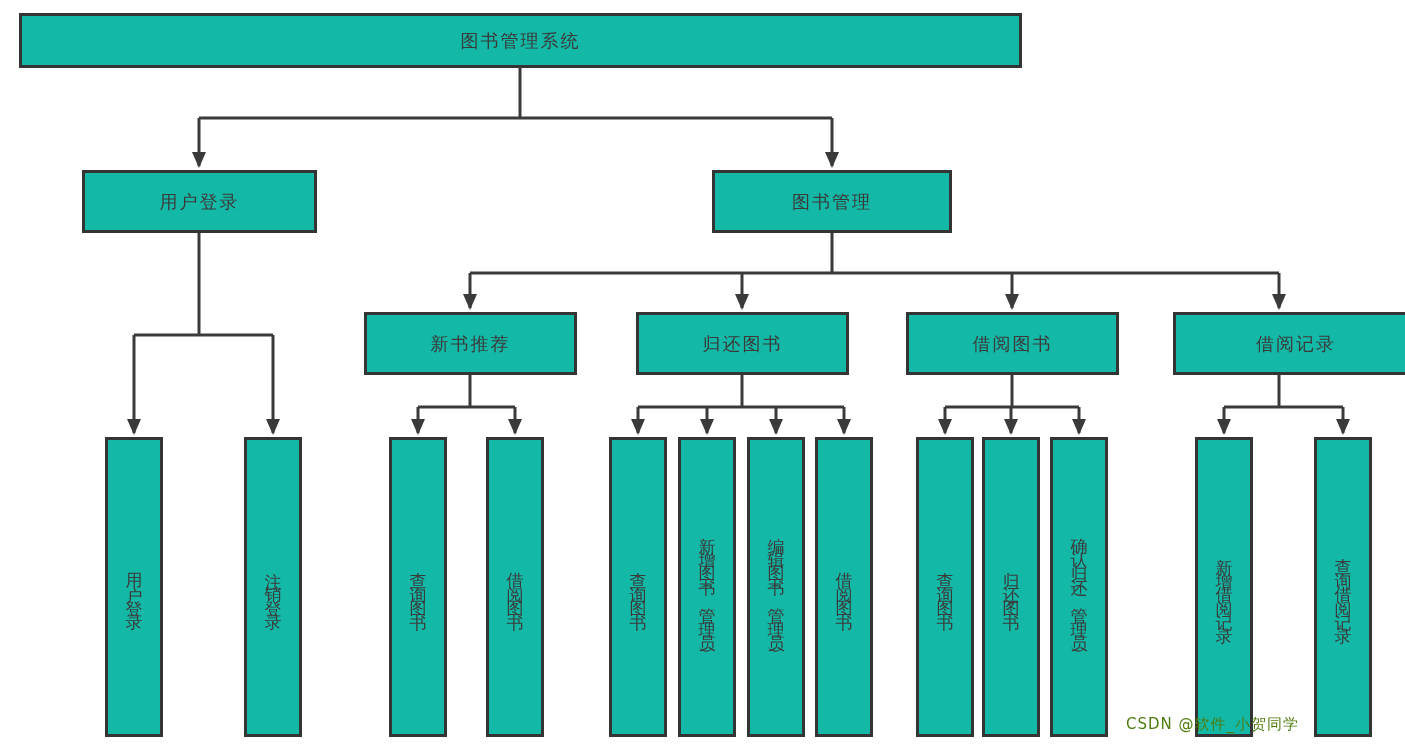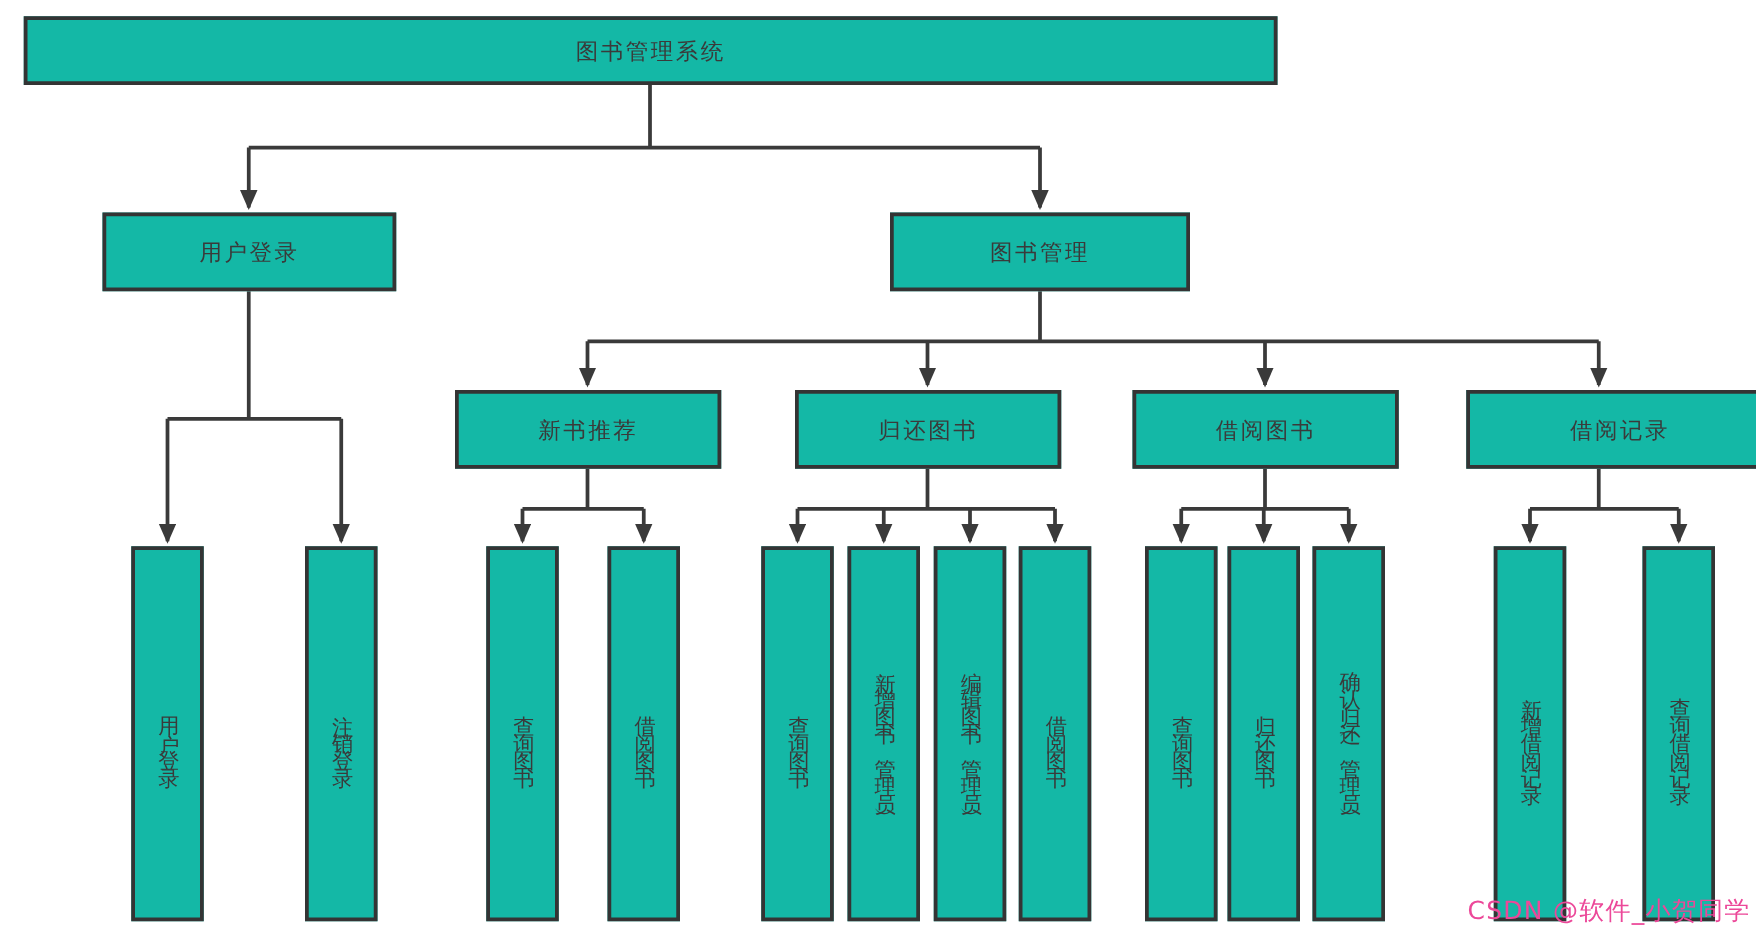--- a/index.html
+++ b/index.html
@@ -49,24 +49,24 @@
     writing-mode: vertical-rl;
     text-orientation: mixed;
     font-size: 17px;
     letter-spacing: 14px;
     line-height: 1;
     color: #3a3a3a;
     white-space: nowrap;
   }
   .watermark {
     position: absolute;
-    left: 1174px;
+    left: 1126px;
     top: 715px;
-    font-size: 20px;
-    color: #ec4899;
+    font-size: 15px;
+    color: #4d7c0f;
     letter-spacing: 1px;
     white-space: nowrap;
     z-index: 6;
   }
 </style>
 </head>
 <body>
 
 <div class="canvas">
 

